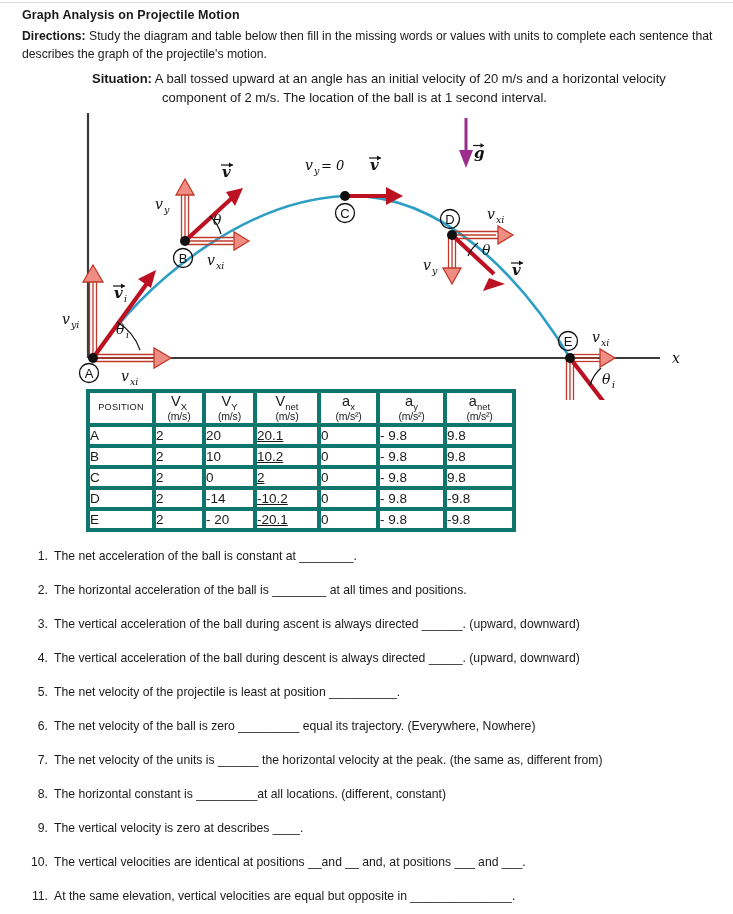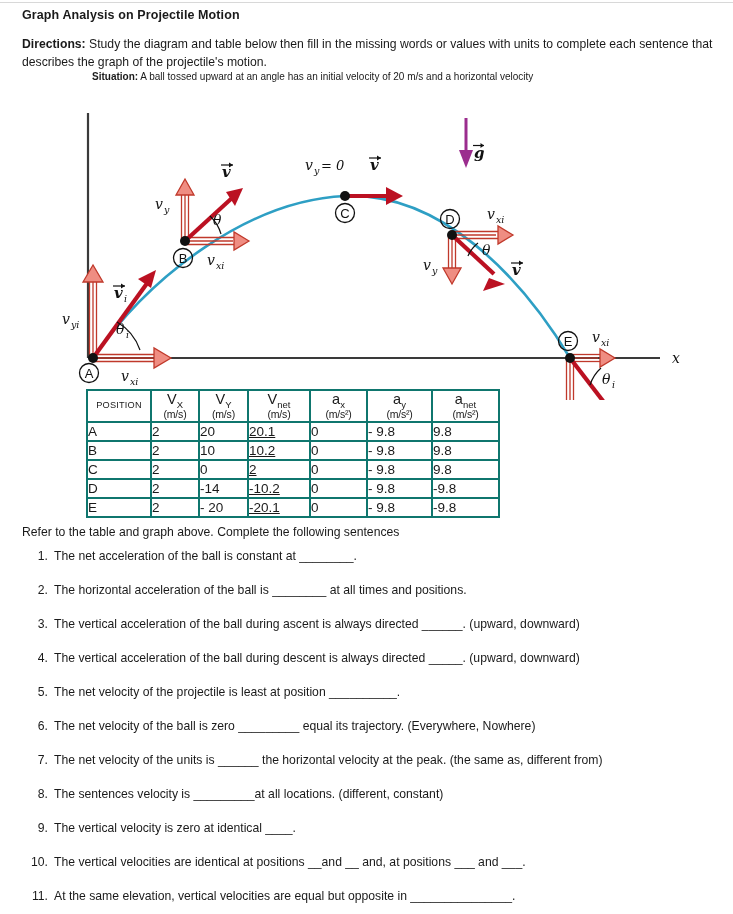--- a/index.html
+++ b/index.html
@@ -32,32 +32,32 @@
     position: absolute;
     left: 22px;
     top: 8px;
     font-size: 12.5px;
     font-weight: bold;
     letter-spacing: 0.1px;
   }
   .directions {
     position: absolute;
     left: 22px;
-    top: 36px;
+    top: 28px;
     width: 700px;
     font-size: 12.2px;
     line-height: 1.45;
   }
   .directions .lead { font-weight: bold; }
   .situation {
     position: absolute;
     left: 22px;
     top: 70px;
     width: 706px;
-    font-size: 10px;
+    font-size: 13px;
     line-height: 1.45;
     text-indent: 0;
   }
   .situation .inner {
     display: block;
     padding-left: 70px;
     text-indent: -0px;
   }
   .situation .lead { font-weight: bold; }
   .situation .l2 {
@@ -79,21 +79,21 @@
     position: absolute;
     left: 86px;
     top: 389px;
   }
   table.data-table {
     border-collapse: collapse;
     font-family: "Liberation Sans", sans-serif;
   }
   table.data-table th,
   table.data-table td {
-    border: 2px solid #0f766e;
+    border: 4px solid #0f766e;
     vertical-align: middle;
     padding: 0;
   }
   table.data-table thead th {
     height: 30px;
     font-weight: normal;
     font-size: 13.5px;
     line-height: 1.02;
   }
   table.data-table thead th .unit {
@@ -170,20 +170,21 @@
   <div class="directions">
     <span class="lead">Directions:</span>
     <span>Study the diagram and table below then fill in the missing words or values with units to complete each sentence that describes the graph of the projectile's motion.</span>
   </div>
 
   <div class="situation">
     <span class="inner">
       <span class="lead">Situation:</span>
       <span>A ball tossed upward at an angle has an initial velocity of 20 m/s and a horizontal velocity</span>
     </span>
+    <span class="l2">component of 2 m/s.  The location of the ball is at 1 second interval.</span>
   </div>
 
   <svg id="diagram" viewBox="0 0 733 300">
     <defs>
       <style>
         .axis-ln   { stroke: #3a3a3a; stroke-width: 2.2; fill: none; }
         .traj      { stroke: #2e9fc4; stroke-width: 2.6; fill: none; }
         .comp      { stroke: #c0392b; stroke-width: 1.3; fill: #ef8d82; }
         .compline  { stroke: #c0392b; stroke-width: 1.3; fill: none; }
         .net       { stroke: #bb1122; stroke-width: 4.2; fill: none; stroke-linecap: butt; }
@@ -454,21 +455,20 @@
           <td class="c-vy">- 20</td>
           <td class="c-vnet">-20.1</td>
           <td class="c-ax">0</td>
           <td class="c-ay">- 9.8</td>
           <td class="c-anet">-9.8</td>
         </tr>
       </tbody>
     </table>
   </div>
 
-  <div class="refer">Refer to the table and graph above.  Complete the following sentences</div>
 
   <ol class="questions">
     <li>
       <span class="num">1.</span><span>The net acceleration of the ball is constant at </span><span class="blank">________</span><span>.</span><b></b><span></span>
     </li>
     <li>
       <span class="num">2.</span><span>The horizontal acceleration of the ball is </span><span class="blank">________</span><span> at all times and positions.</span><b></b><span></span>
     </li>
     <li>
       <span class="num">3.</span><span>The vertical acceleration of the ball during ascent is always directed </span><span class="blank">______</span><span>. (</span><b>upward, downward</b><span>)</span>
@@ -479,24 +479,24 @@
     <li>
       <span class="num">5.</span><span>The net velocity of the projectile is least at position </span><span class="blank">__________</span><span>.</span><b></b><span></span>
     </li>
     <li>
       <span class="num">6.</span><span>The net velocity of the ball is zero </span><span class="blank">_________</span><span> equal its trajectory. (</span><b>Everywhere, Nowhere</b><span>)</span>
     </li>
     <li>
       <span class="num">7.</span><span>The net velocity of the units is </span><span class="blank">______</span><span> the horizontal velocity at the peak. (</span><b>the same as, different from</b><span>)</span>
     </li>
     <li>
-      <span class="num">8.</span><span>The sentences velocity is </span><span class="blank">_________</span><span>at all locations. (</span><b>different, constant</b><span>)</span>
-    </li>
-    <li>
-      <span class="num">9.</span><span>The vertical velocity is zero at identical </span><span class="blank">____</span><span>.</span><b></b><span></span>
+      <span class="num">8.</span><span>The horizontal constant is </span><span class="blank">_________</span><span>at all locations. (</span><b>different, constant</b><span>)</span>
+    </li>
+    <li>
+      <span class="num">9.</span><span>The vertical velocity is zero at describes </span><span class="blank">____</span><span>.</span><b></b><span></span>
     </li>
     <li>
       <span class="num">10.</span><span>The vertical velocities are identical at positions __and __ and, at positions ___ and ___.</span><span class="blank"></span><span></span><b></b><span></span>
     </li>
     <li>
       <span class="num">11.</span><span>At the same elevation, vertical velocities are equal but opposite in </span><span class="blank">_______________</span><span>.</span><b></b><span></span>
     </li>
 
   </ol>
 

